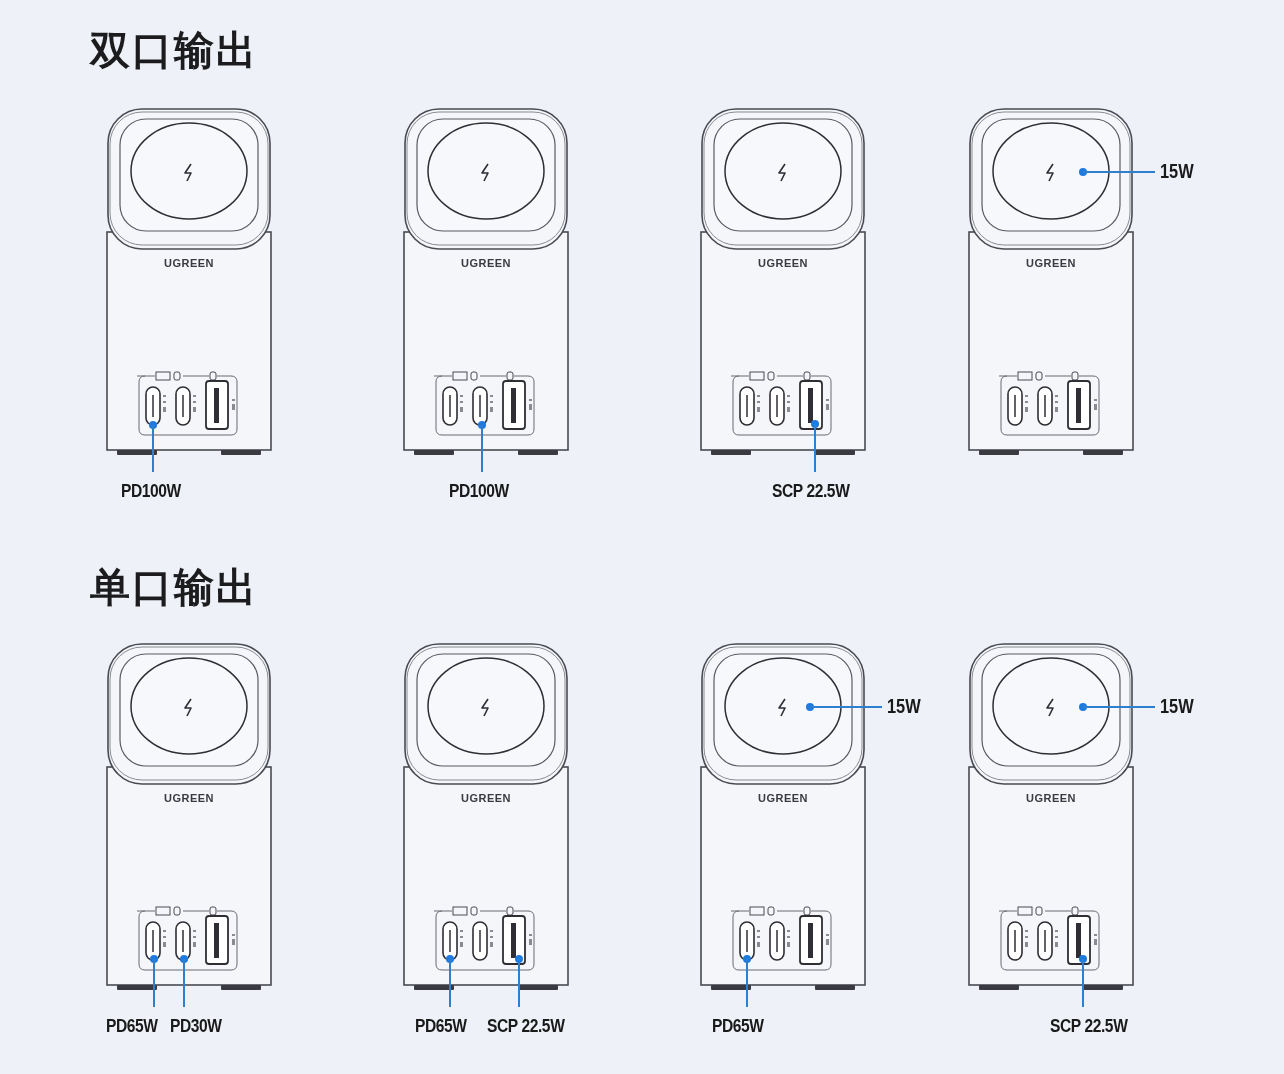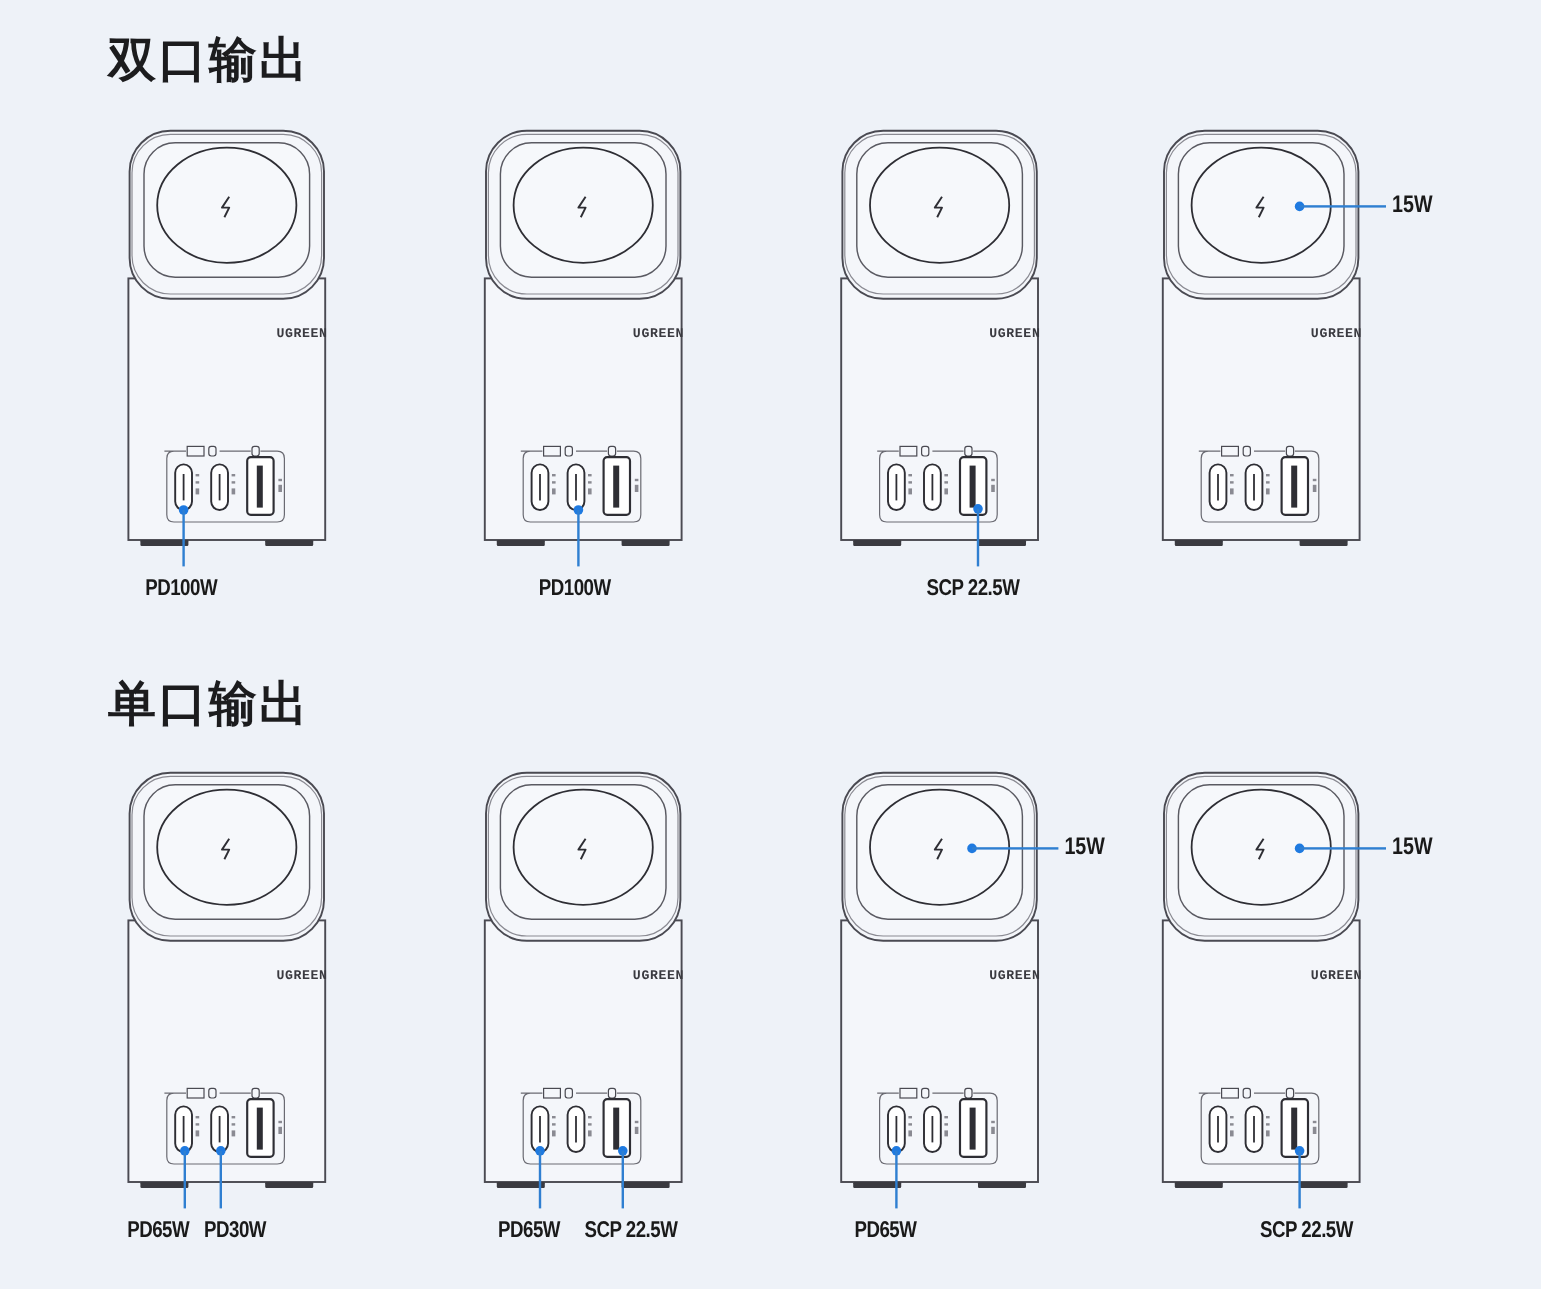--- a/index.html
+++ b/index.html
@@ -21,25 +21,25 @@
     line-height: 1;
   }
   .charger {
     position: absolute;
     width: 180px;
     height: 360px;
   }
   .charger svg { position: absolute; left: 0; top: 0; overflow: visible; }
   .brand {
     position: absolute;
-    top: 166px;
+    top: 150px;
     width: 168px;
     left: 0;
-    text-align: right;
-    font-family: Liberation Mono, monospace;
+    text-align: center;
+    font-family: Liberation Sans, sans-serif;
     font-size: 11px;
     font-weight: bold;
     color: #3a3a40;
     letter-spacing: 0.5px;
   }
   .port-label {
     position: absolute;
     font-family: "Liberation Sans", sans-serif;
     font-size: 19px;
     font-weight: bold;

